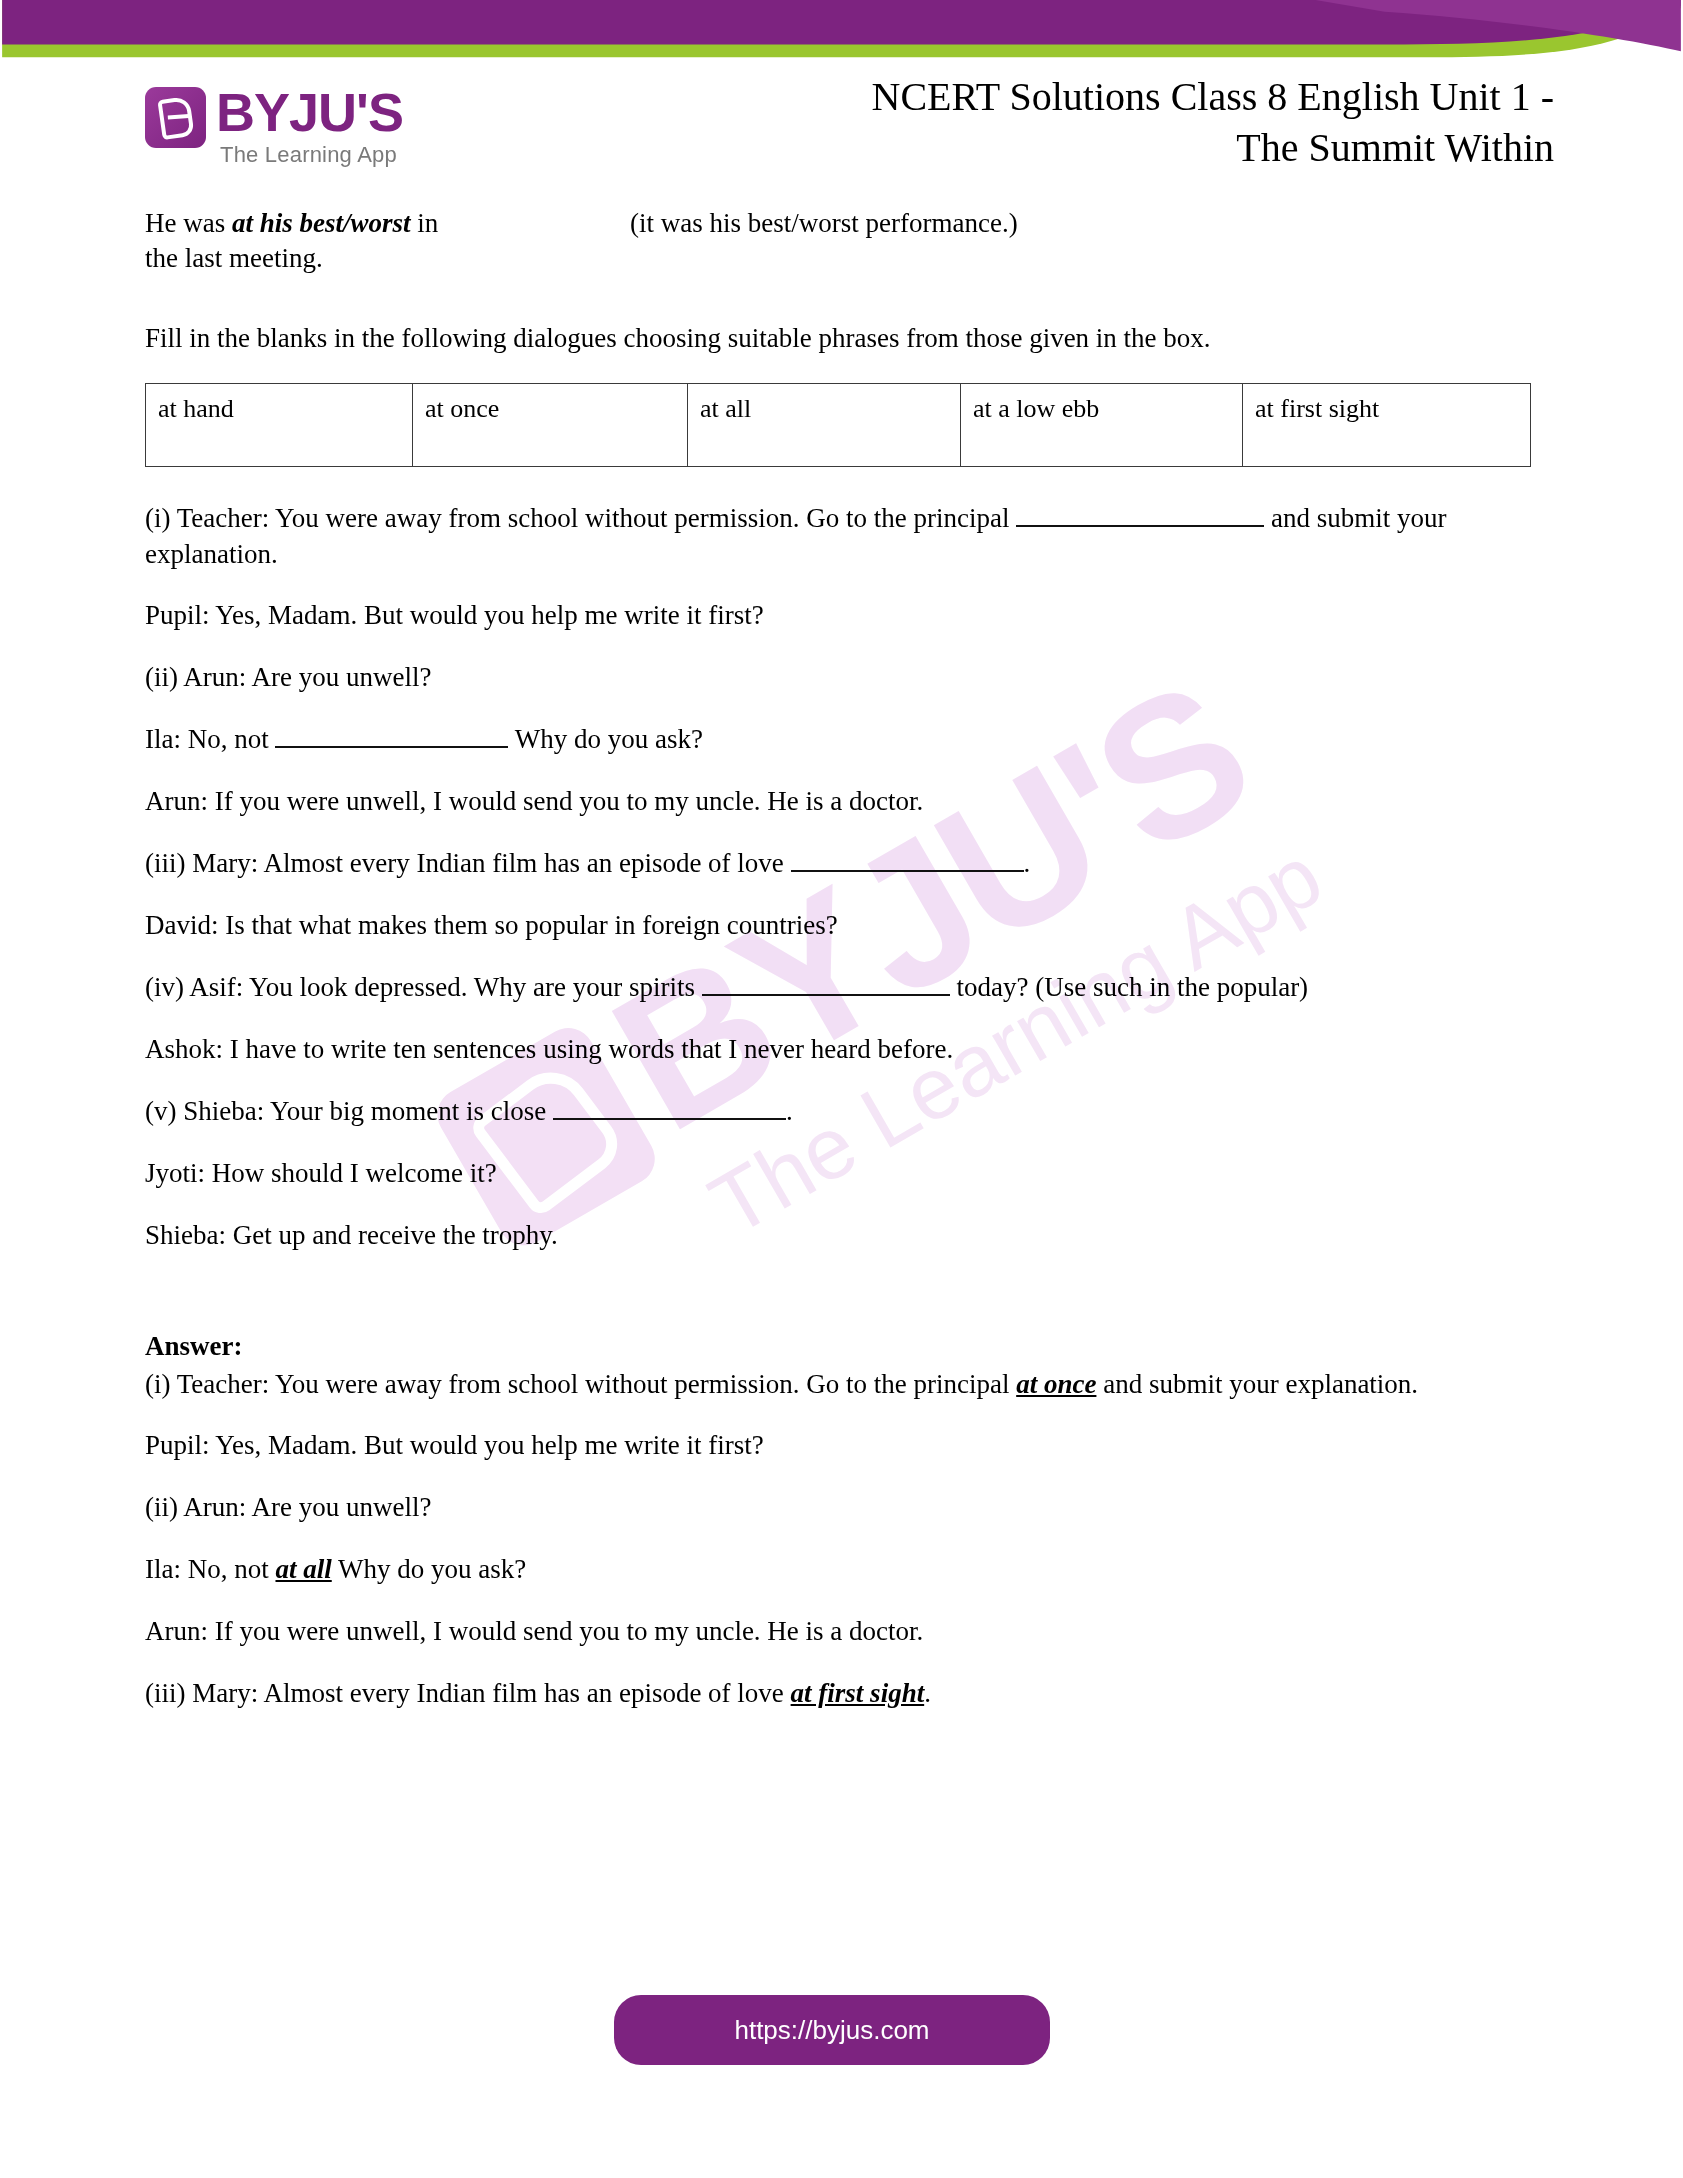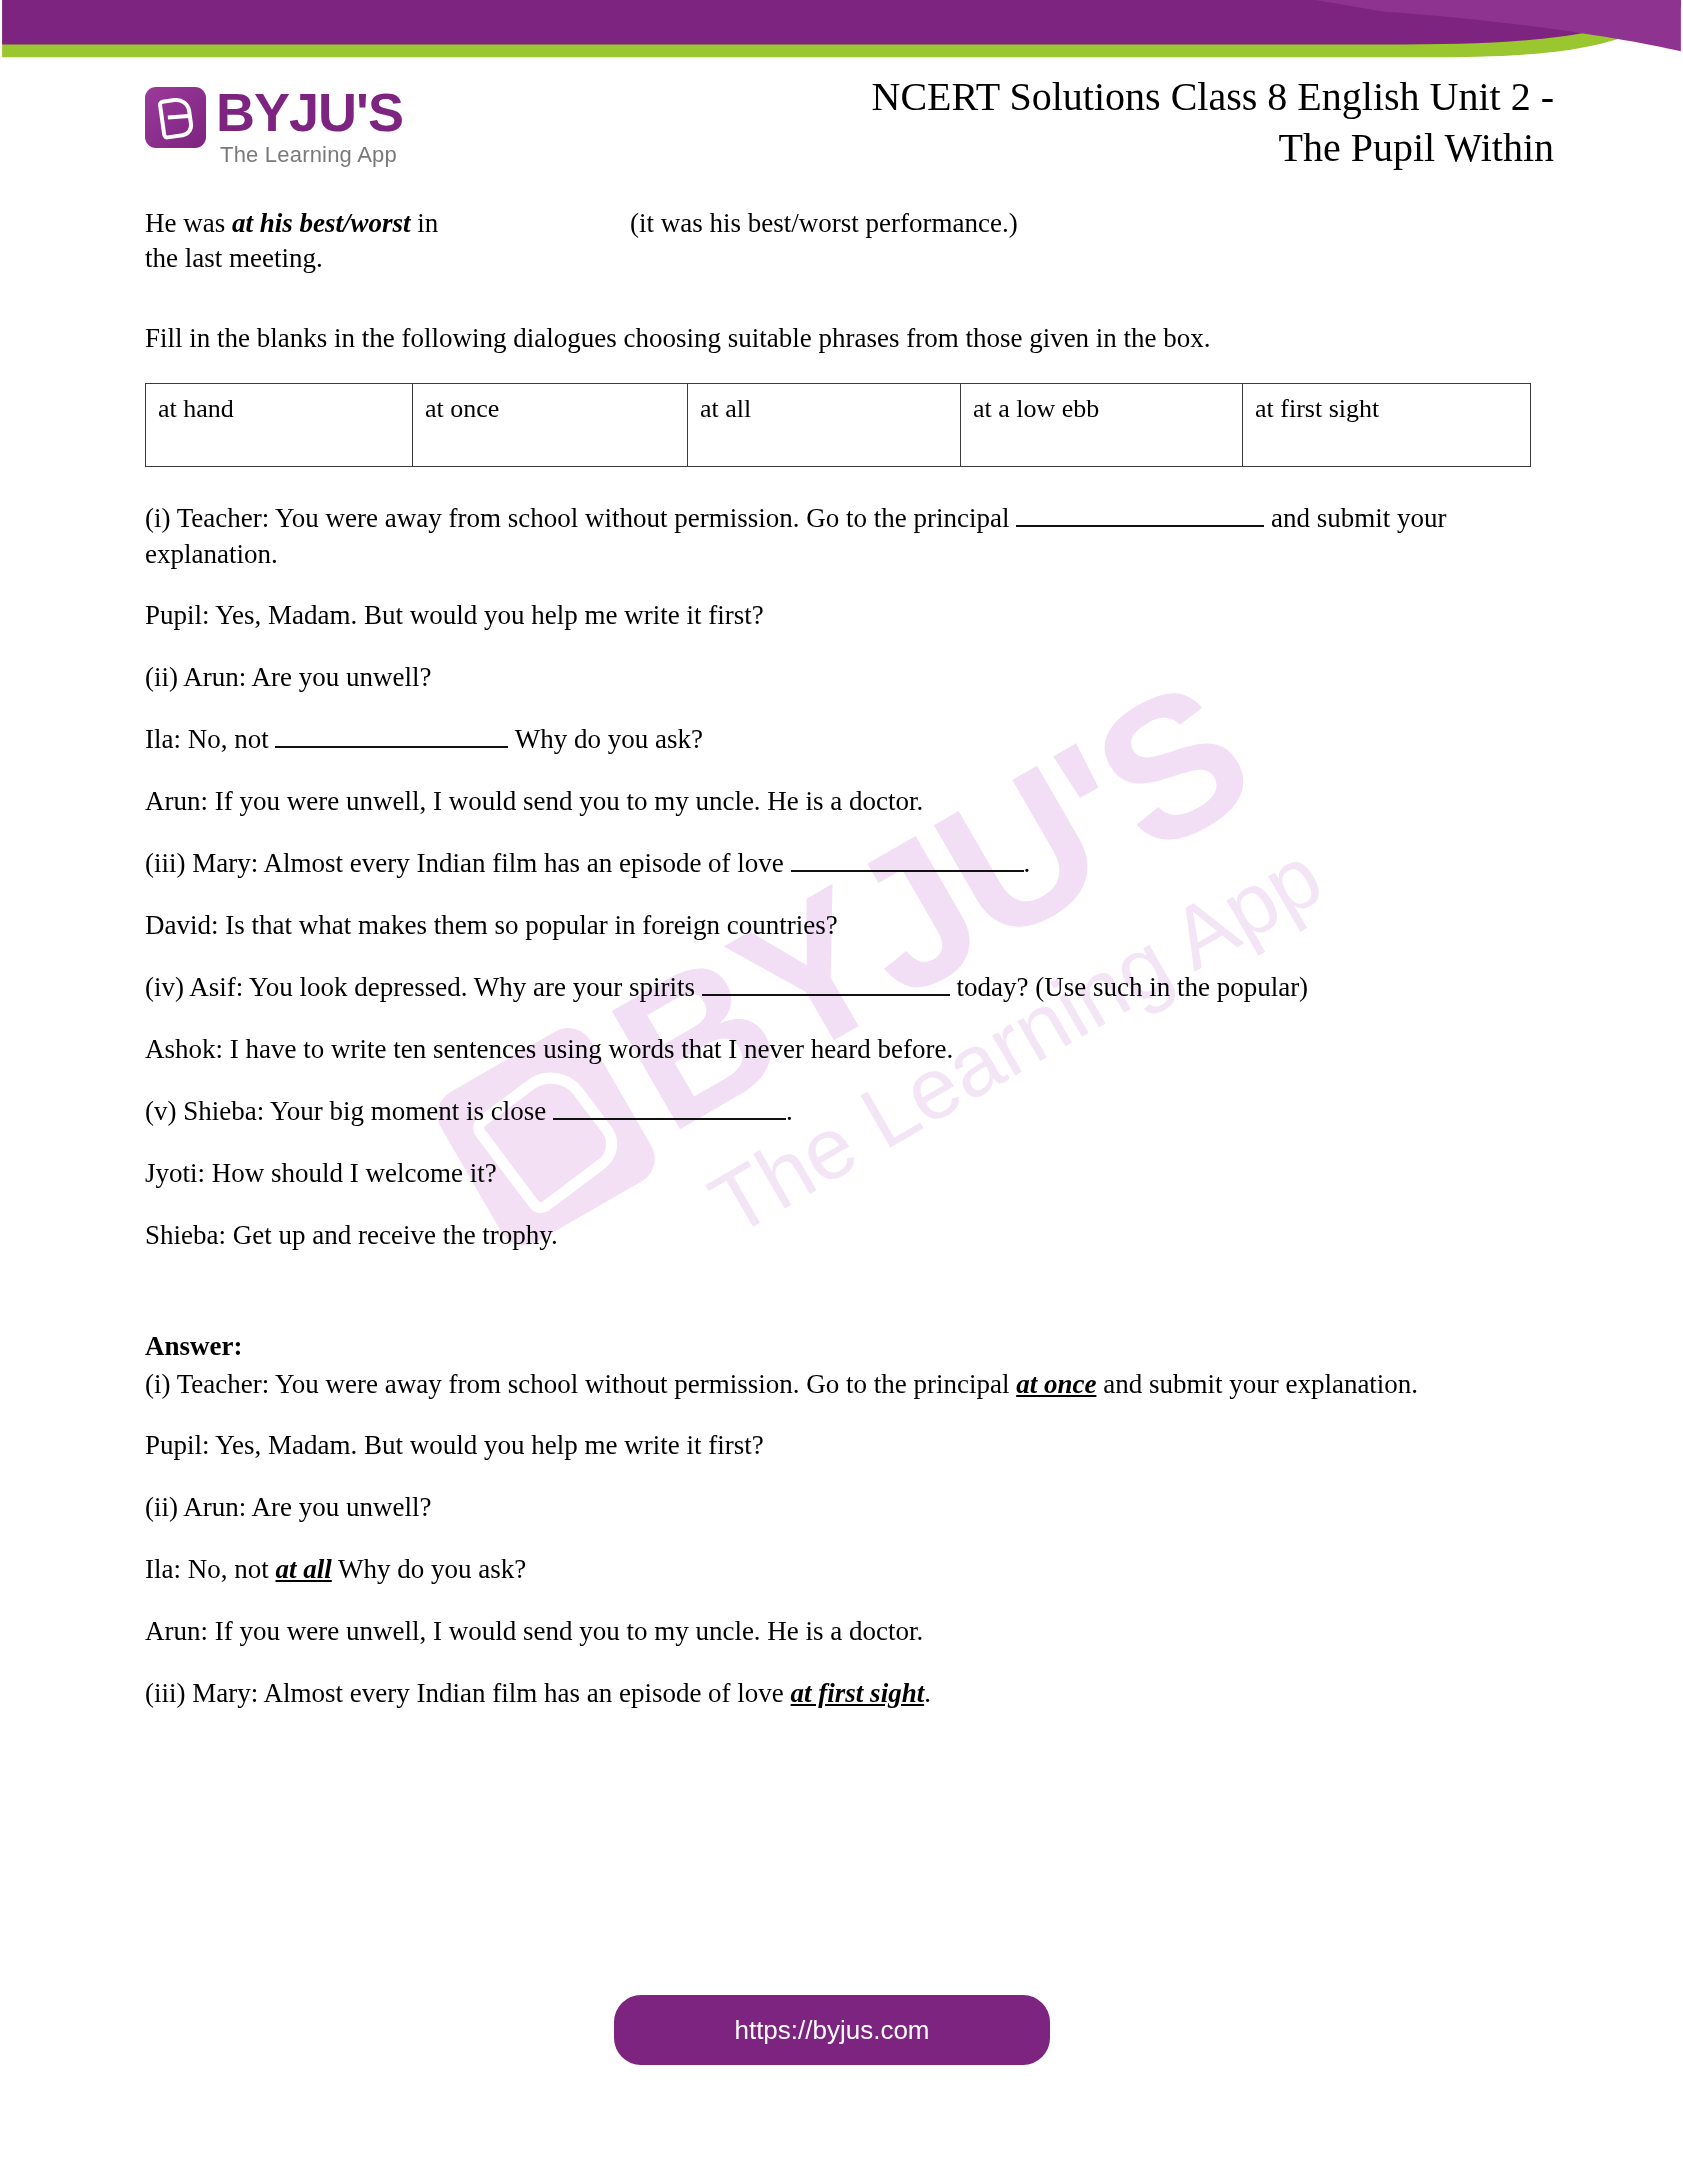--- a/index.html
+++ b/index.html
@@ -287,22 +287,22 @@
 
   <div class="brand">
     <div class="brand-mark">
       <div class="brand-mark-glyph"></div>
     </div>
     <div class="brand-name">BYJU'S</div>
     <div class="brand-tag">The Learning App</div>
   </div>
 
   <div class="page-title">
-    <div>NCERT Solutions Class 8 English Unit 2 -</div>
-    <div>The Pupil Within</div>
+    <div>NCERT Solutions Class 8 English Unit 1 -</div>
+    <div>The Summit Within</div>
   </div>
 
   <div class="content">
 
     <div class="example-row">
       <div class="example-left"><span>He was </span><b><i>at his best/worst</i></b><span> in the last meeting.</span></div>
       <div class="example-right">(it was his best/worst performance.)</div>
     </div>
 
     <p class="instruction">Fill in the blanks in the following dialogues choosing suitable phrases from those given in the box.</p>

